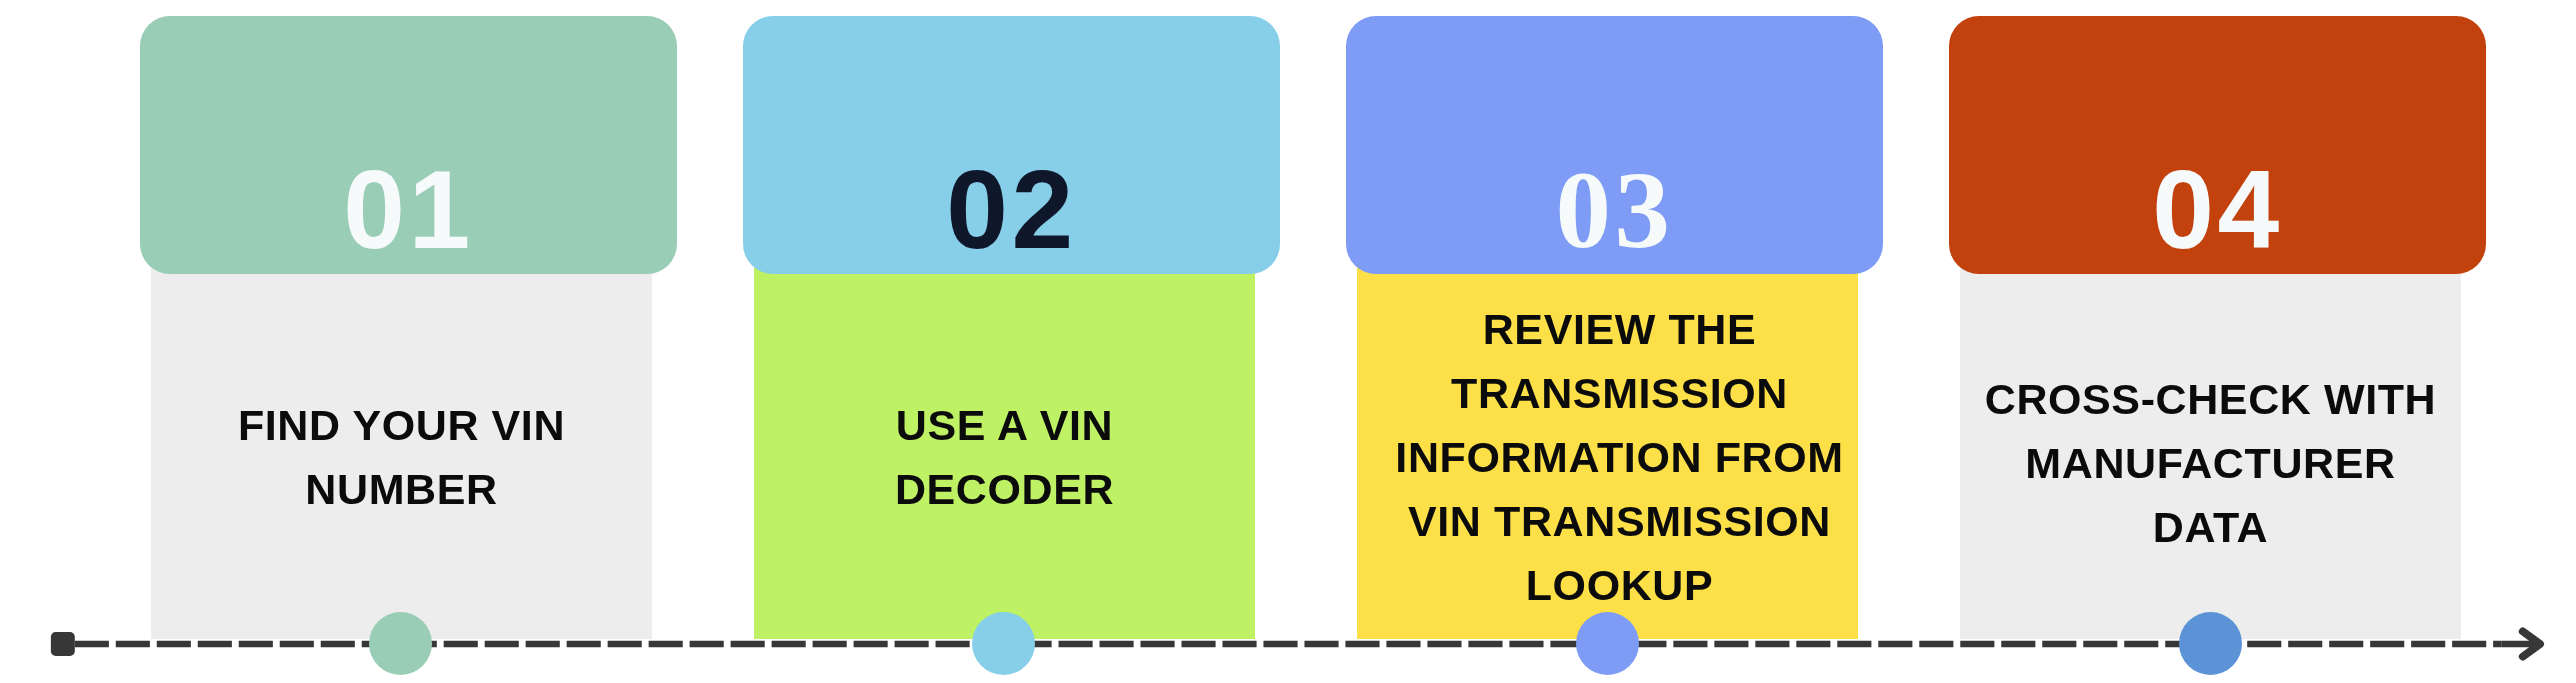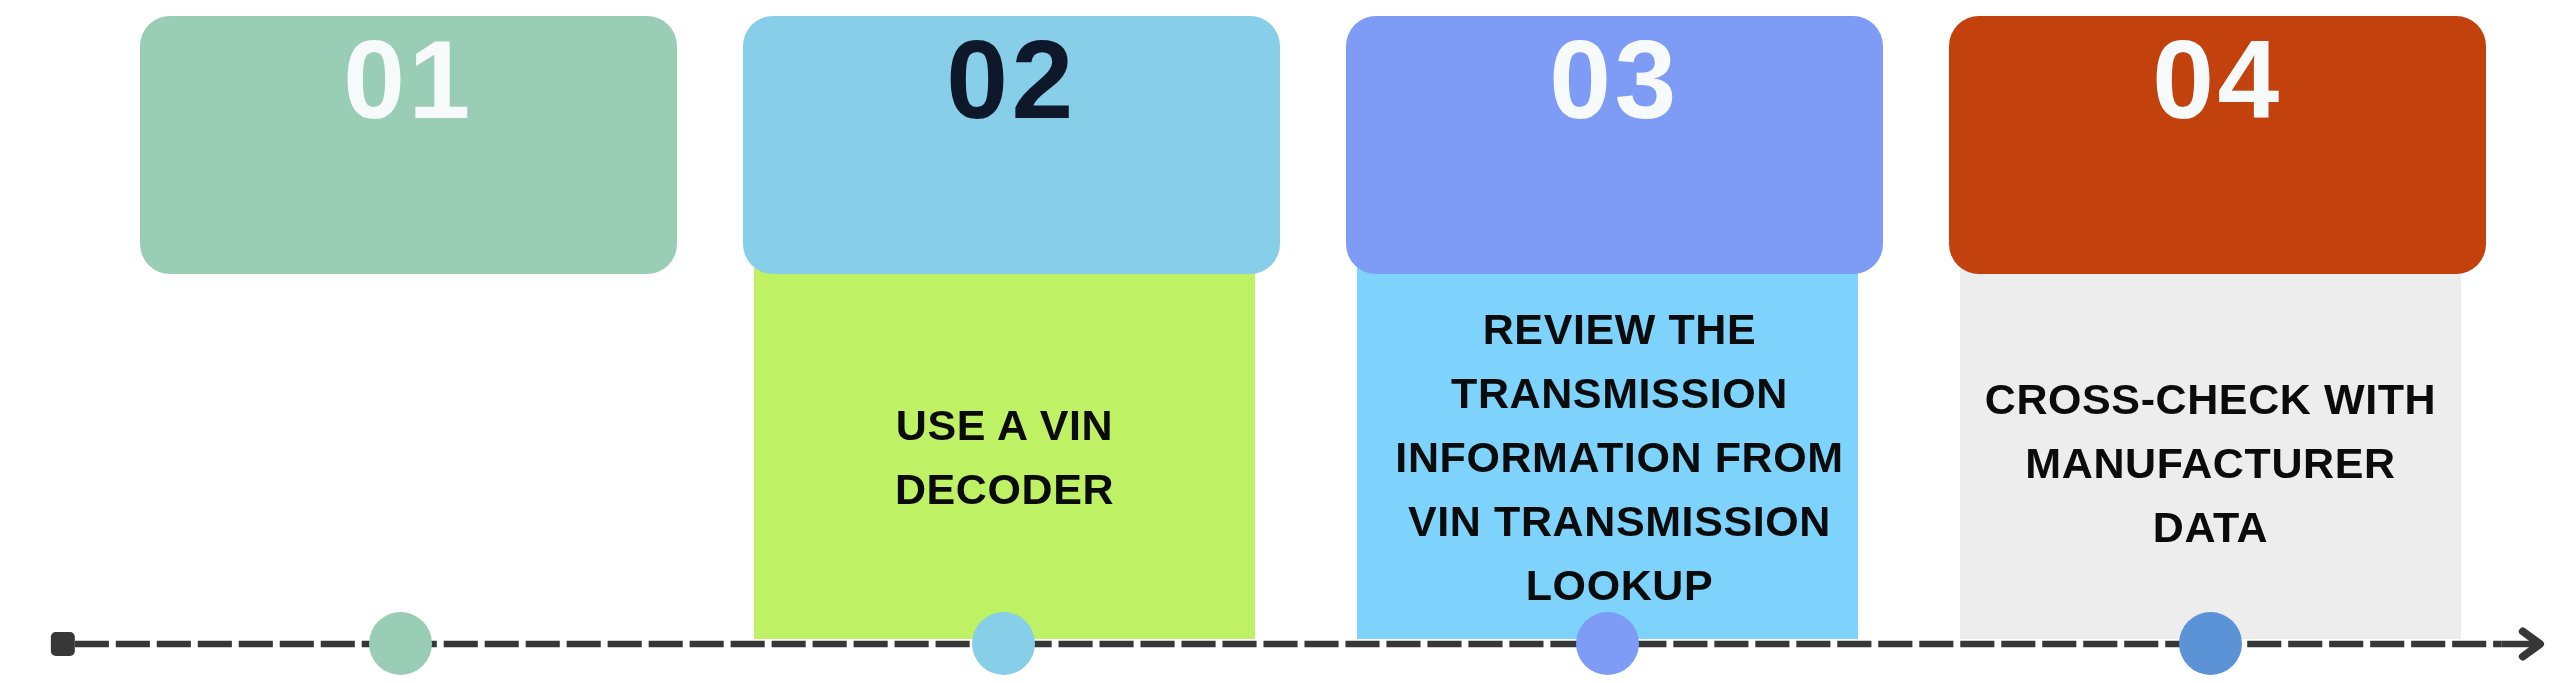--- a/index.html
+++ b/index.html
@@ -13,59 +13,63 @@
     position:absolute;left:25px;right:25px;top:180px;bottom:45px;
     box-sizing:border-box;padding-top:95px;
     display:flex;align-items:center;justify-content:center;
   }
   .card-title{
     font-size:43px;line-height:64px;font-weight:800;letter-spacing:0.6px;
     text-align:center;white-space:pre-line;
   }
   .card-header{
     position:absolute;left:14px;right:0;top:15.6px;height:258px;border-radius:30px;
-    display:flex;align-items:flex-start;justify-content:center;
+    display:flex;align-items:flex-end;justify-content:center;
   }
   .step-number{font-size:111px;font-weight:700;letter-spacing:3.6px;}
   .timeline-svg{position:absolute;left:0;top:620px;width:2576px;height:48px;}
   .timeline-dashed{}
   .dot{position:absolute;top:612px;width:63px;height:63px;border-radius:50%;}
   .dot.d1{left:369px}.dot.d2{left:972px}.dot.d3{left:1576px}.dot.d4{left:2179px}
 </style>
 </head>
 <body>
 
 <div class="canvas">
 
   <div class="card c1">
+    <div class="card-body" style="background-color: rgb(237, 237, 237);">
+      <div class="card-title" style="color: rgb(11, 11, 11);">FIND YOUR VIN
+NUMBER</div>
+    </div>
     <div class="card-header" style="background-color: rgb(154, 205, 182);">
       <span class="step-number" style="color: rgb(246, 250, 251);">01</span>
     </div>
   </div>
 
   <div class="card c2">
     <div class="card-body" style="background-color: #bef264;">
       <div class="card-title" style="color: rgb(11, 11, 11);">USE A VIN
 DECODER</div>
     </div>
     <div class="card-header" style="background-color: rgb(135, 207, 233);">
       <span class="step-number" style="color: #0f172a;">02</span>
     </div>
   </div>
 
   <div class="card c3">
-    <div class="card-body" style="background-color: #7dd3fc; padding-left: 24px;">
+    <div class="card-body" style="background-color: #fde047; padding-left: 24px;">
       <div class="card-title" style="color: rgb(11, 11, 11);">REVIEW THE
 TRANSMISSION
 INFORMATION FROM
 VIN TRANSMISSION
 LOOKUP</div>
     </div>
     <div class="card-header" style="background-color: rgb(126, 155, 245);">
-      <span class="step-number" style="color: rgb(246, 250, 251);">03</span>
+      <span class="step-number" style="color: rgb(246, 250, 251); font-family: Liberation Serif, serif;">03</span>
     </div>
   </div>
 
   <div class="card c4">
     <div class="card-body" style="background-color: rgb(237, 237, 237);">
       <div class="card-title" style="color: rgb(11, 11, 11); margin-top: 12px;">CROSS-CHECK WITH
 MANUFACTURER
 DATA</div>
     </div>
     <div class="card-header" style="background-color: #c2410c;">

